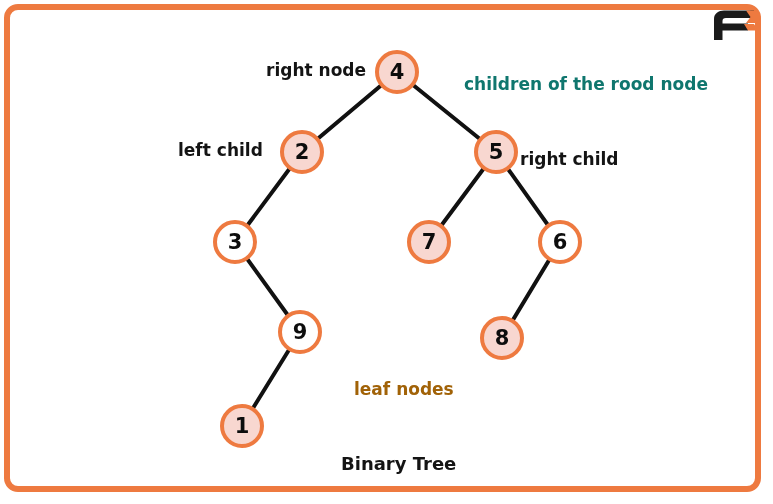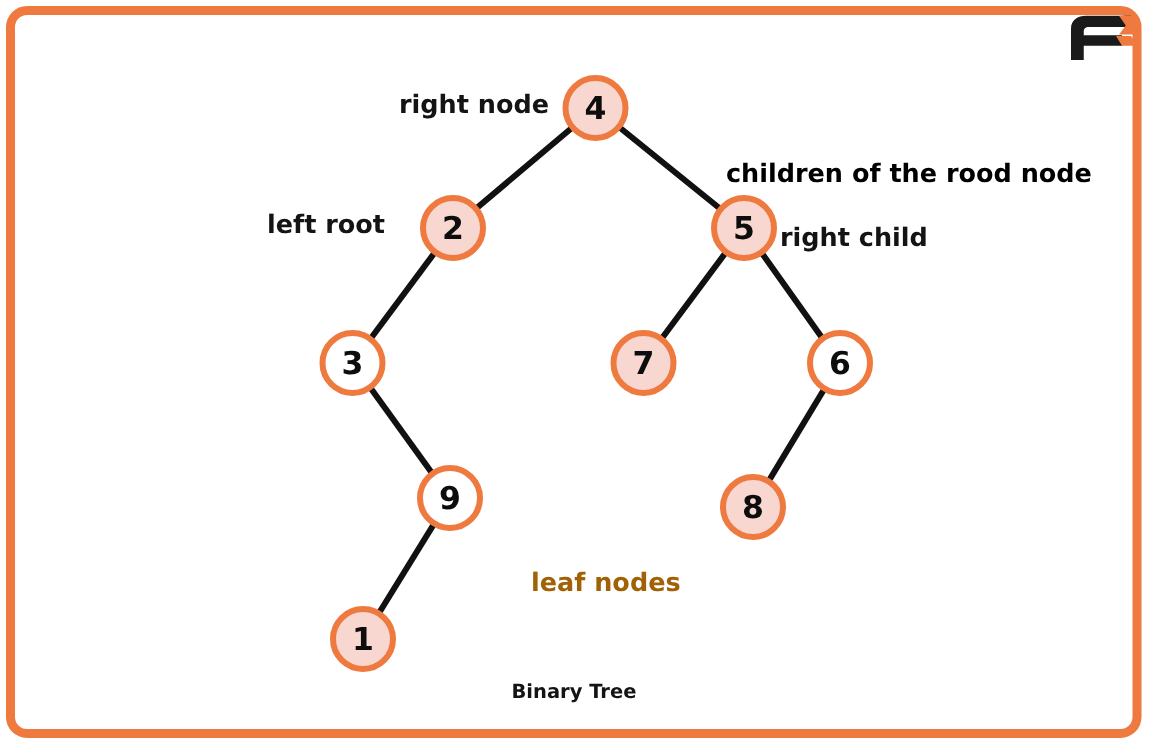--- a/index.html
+++ b/index.html
@@ -47,21 +47,21 @@
   .label{
     position:absolute;
     font-size:17px;
     font-weight:bold;
     color:#141414;
     white-space:nowrap;
     line-height:1;
   }
   .caption{
     position:absolute;
-    font-size:13px;
+    font-size:18px;
     font-weight:bold;
     color:#141414;
     white-space:nowrap;
     line-height:1;
   }
   #logo{
     position:absolute;
     left:710px;top:9px;
     width:52px;height:34px;
   }
@@ -92,22 +92,22 @@
       <div class="node fill-pink" style="left: 474px; top: 130px; border-color: rgb(238, 122, 64); background: rgb(248, 215, 208);">5</div>
       <div class="node fill-white" style="left: 213px; top: 220px; border-color: rgb(238, 122, 64); background: rgb(255, 255, 255);">3</div>
       <div class="node fill-pink" style="left: 407px; top: 220px; border-color: rgb(238, 122, 64); background: rgb(248, 215, 208);">7</div>
       <div class="node fill-white" style="left: 538px; top: 220px; border-color: rgb(238, 122, 64); background: rgb(255, 255, 255);">6</div>
       <div class="node fill-white" style="left: 278px; top: 310px; border-color: rgb(238, 122, 64); background: rgb(255, 255, 255);">9</div>
       <div class="node fill-pink" style="left: 480px; top: 316px; border-color: rgb(238, 122, 64); background: rgb(248, 215, 208);">8</div>
       <div class="node fill-pink" style="left: 220px; top: 404px; border-color: rgb(238, 122, 64); background: rgb(248, 215, 208);">1</div>
     </div>
   <div id="labels-group">
       <div class="label" style="left: 266px; top: 62px; color: rgb(20, 20, 20);">right node</div>
-      <div class="label" style="left: 484px; top: 76px; color: #000000; margin-top: 32px;">children of the rood node</div>
-      <div class="label" style="left: 178px; top: 142px; color: rgb(20, 20, 20);">left root</div>
+      <div class="label" style="left: 464px; top: 76px; color: #0f766e;">children of the rood node</div>
+      <div class="label" style="left: 178px; top: 142px; color: rgb(20, 20, 20);">left child</div>
       <div class="label" style="left: 520px; top: 151px; color: rgb(20, 20, 20);">right child</div>
       <div class="label" style="left: 354px; top: 381px; color: #a16207;">leaf nodes</div>
     </div>
 
   <div class="caption" id="caption" style="left: 341px; top: 455px;">Binary Tree</div>
 
   <svg id="logo" viewBox="0 0 52 34" xmlns="http://www.w3.org/2000/svg">
     <path d="M4 31 L4 10 C4 4.5 8.5 1.5 14 1.5 L44 1.5 L44 9 L16 9 C13.5 9 12.5 10.2 12.5 12.2 L12.5 14.5 L38 14.5 L38 21.5 L12.5 21.5 L12.5 31 Z" fill="#1a1a1a"></path>
     <path d="M36 1.5 L46.5 1.5 L51 8 L46.5 14 L36 14 L40.5 8 Z" fill="#ee7a40"></path>
     <path d="M34 15 L44 15 L48.5 21.5 L38 21.5 Z" fill="#ee7a40"></path>

